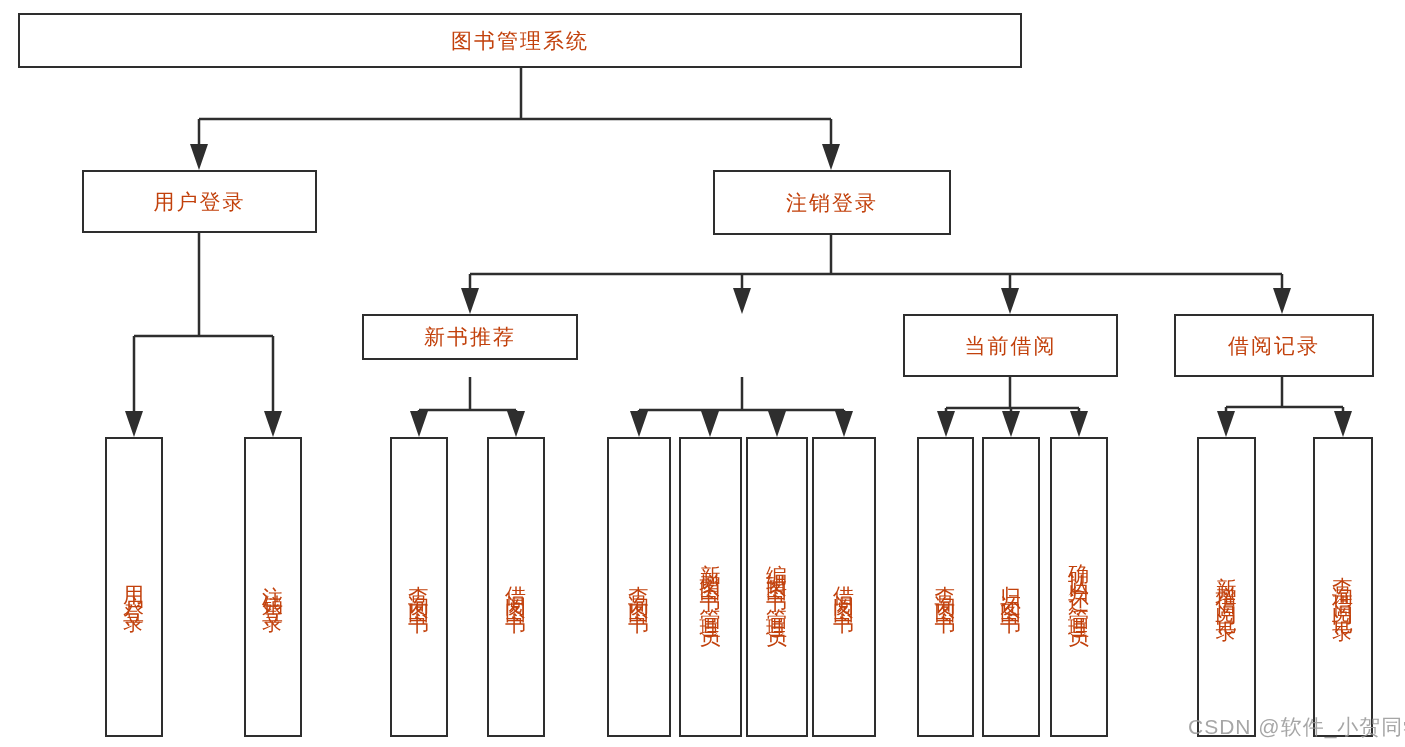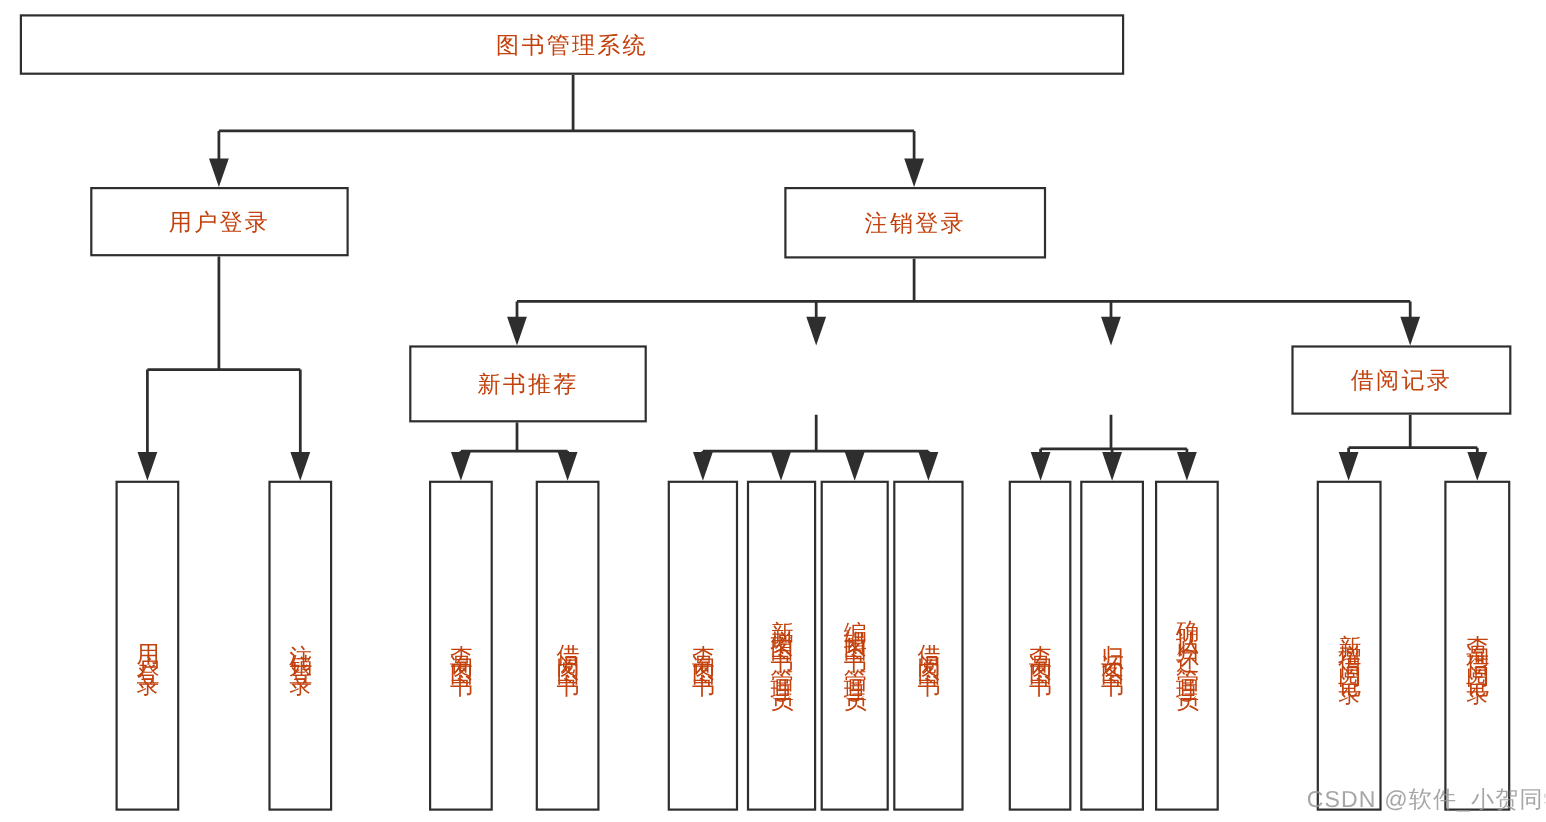--- a/index.html
+++ b/index.html
@@ -111,22 +111,25 @@
     <span>图书管理系统</span>
   </div>
 
   <div class="node" style="left:82px; top:170px; width:235px; height:63px;">
     <span>用户登录</span>
   </div>
   <div class="node" style="left:713px; top:170px; width:238px; height:65px;">
     <span>注销登录</span>
   </div>
 
-  <div class="node" style="left:372px; top:314px; width:216px; height:70px;">
+  <div class="node" style="left:362px; top:314px; width:216px; height:46px;">
     <span>新书推荐</span>
+  </div>
+  <div class="node" style="left:903px; top:314px; width:215px; height:63px;">
+    <span>当前借阅</span>
   </div>
   <div class="node" style="left:1174px; top:314px; width:200px; height:63px;">
     <span>借阅记录</span>
   </div>
 
   <div class="node vbox" style="left:105px; top:437px; width:58px; height:300px;">
     <span class="vtext">用户登录</span>
   </div>
   <div class="node vbox" style="left:244px; top:437px; width:58px; height:300px;">
     <span class="vtext">注销登录</span>

